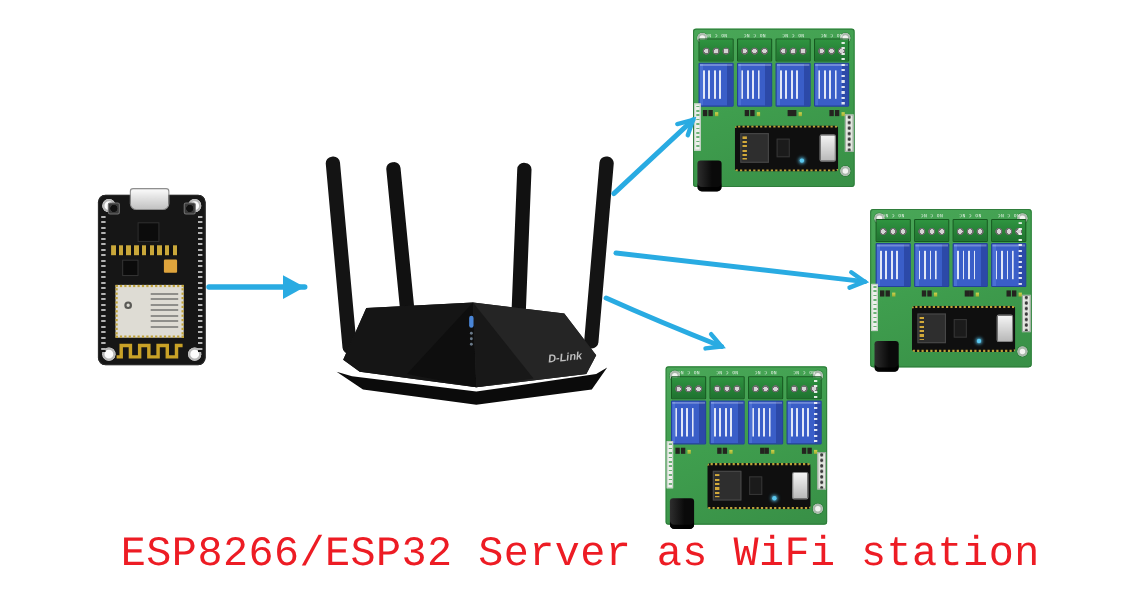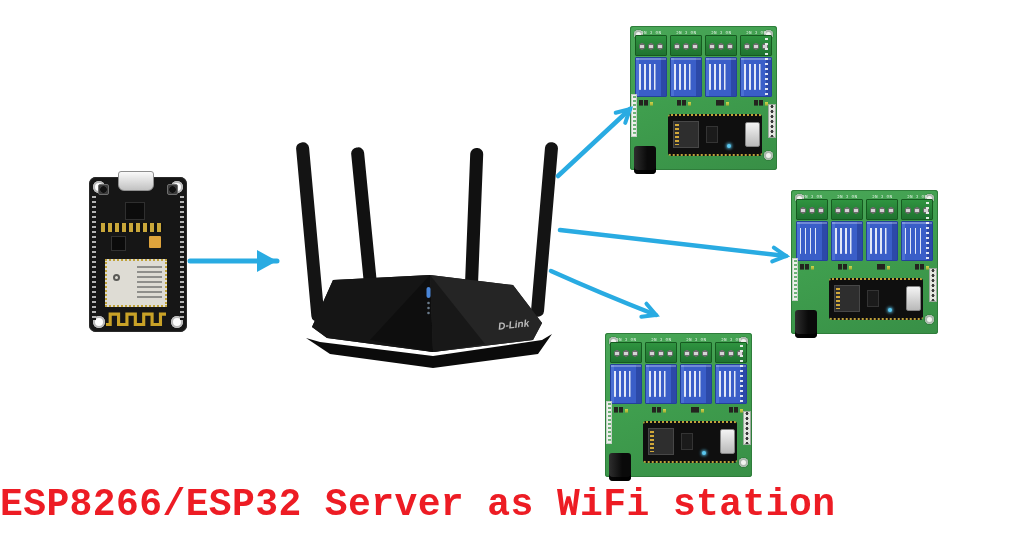--- a/index.html
+++ b/index.html
@@ -89,23 +89,23 @@
           border:1px solid #848484;border-radius:2px;}
   .rb-led{left:62%;bottom:14%;width:4px;height:4px;border-radius:50%;background:#5bc8f0;
           box-shadow:0 0 3px 1px rgba(91,200,240,.8);}
   .rb-jack{left:3%;top:83%;width:15%;height:20%;background:linear-gradient(90deg,#2e2e2e,#0a0a0a 60%);
            border-radius:3px 3px 4px 4px;box-shadow:inset 0 -4px 0 rgba(0,0,0,.85);}
 
   
   .arrows{left:0;top:0;width:1024px;height:559px;pointer-events:none;}
 
   
-  .caption{left:0;right:0;top:483px;white-space:nowrap;
-           font-family:"Liberation Mono","DejaVu Sans Mono",monospace;font-weight:700;
-           font-size:38px;letter-spacing:.4px;color:#ed1c24;}
+  .caption{left:0;right:0;top:483px;text-align:center;white-space:nowrap;
+           font-family:"Liberation Mono","DejaVu Sans Mono",monospace;font-weight:400;
+           font-size:38px;letter-spacing:.4px;color:#ed1c24;padding-left:31px;}
 </style>
 </head>
 <body>
 
 <div class="canvas">
 
   <div class="nodemcu">
     <div class="nm-hole nm-tl"></div>
     <div class="nm-hole nm-tr"></div>
     <div class="nm-hole nm-bl"></div>

